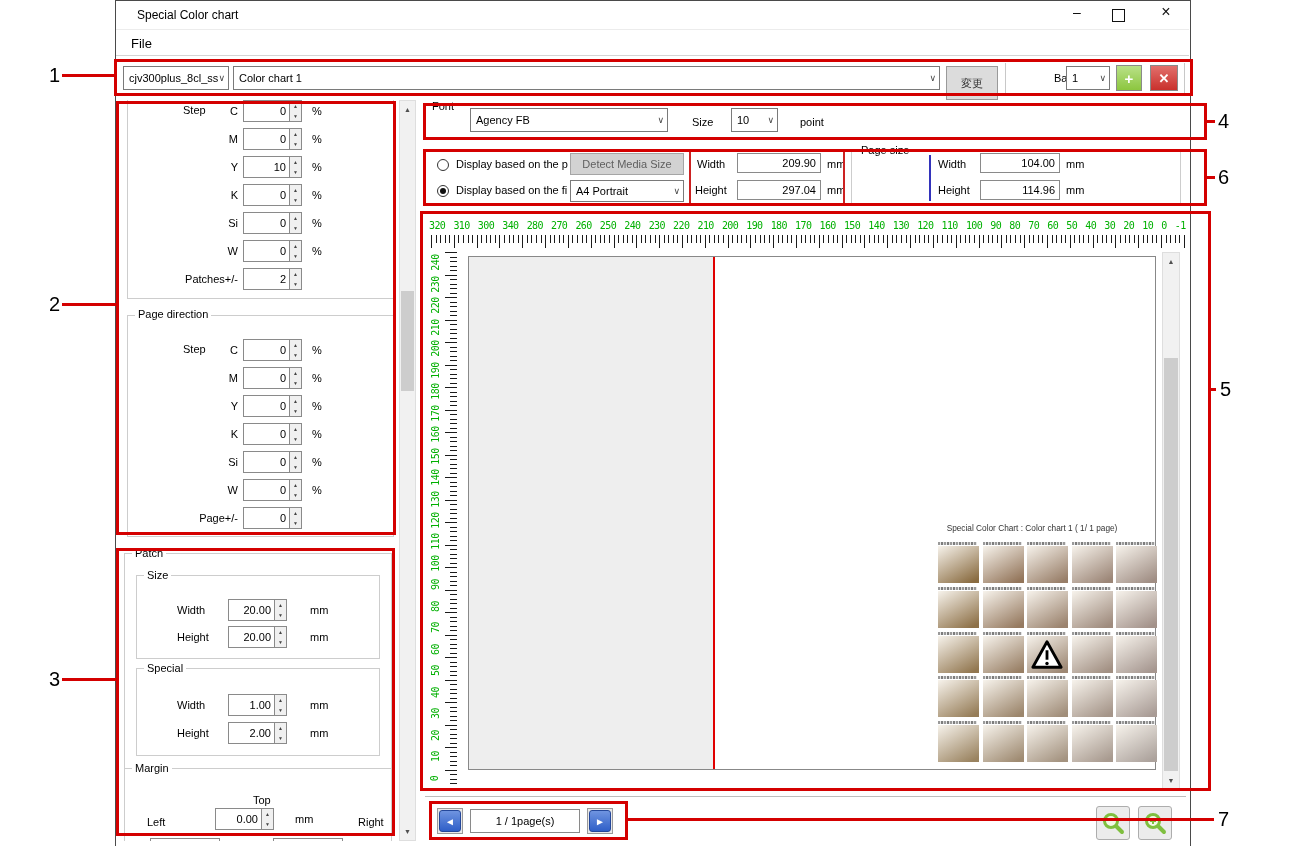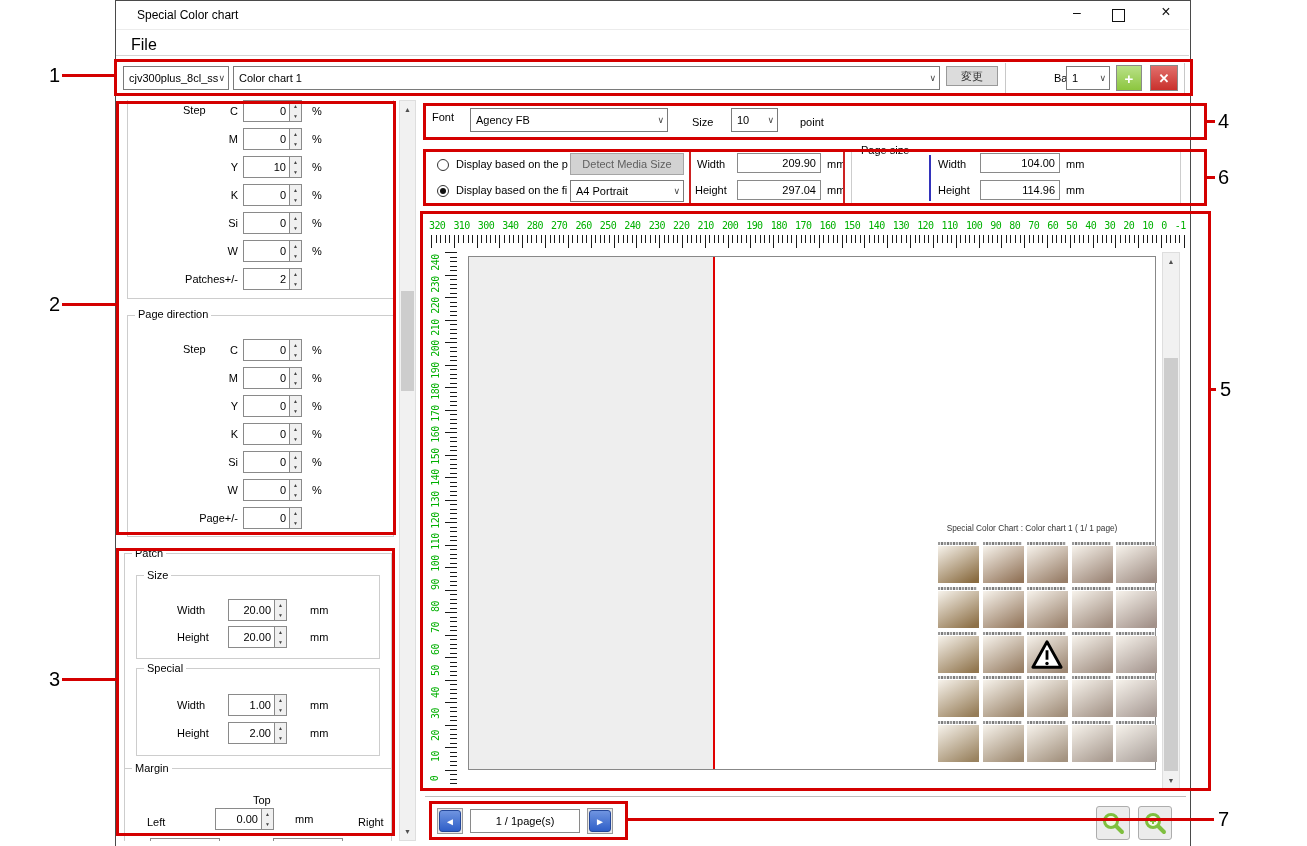--- a/index.html
+++ b/index.html
@@ -48,32 +48,32 @@
 <body>
 
 <div id="stage">
 
   <div class="win"></div>
   <div class="lbl" style="left:137px;top:8px;font-size:12px;">Special Color chart</div>
   <div class="abs" style="left:1060px;top:4px;width:34px;height:20px;text-align:center;font-size:14px;color:#111;">–</div>
   <div class="abs" style="left:1112px;top:9px;width:11px;height:11px;border:1px solid #111;"></div>
   <div class="abs" style="left:1156px;top:3px;width:20px;height:20px;text-align:center;font-size:16px;color:#111;">×</div>
   <div class="hline" style="left:116px;top:29px;width:1073px;background:#ececec;"></div>
-  <div class="lbl" style="left:131px;top:36px;font-size:16px;">File</div>
+  <div class="lbl" style="left:131px;top:36px;font-size:13px;">File</div>
   <div class="hline" style="left:116px;top:55px;width:1073px;"></div>
 
   <div class="combo" style="left:123px;top:66px;width:106px;height:24px;">
     <span>cjv300plus_8cl_ss</span>
     <span class="chev">∨</span>
   </div>
   <div class="combo" style="left:233px;top:66px;width:707px;height:24px;">
     <span>Color chart 1</span>
     <span class="chev">∨</span>
   </div>
-  <div class="btn" style="left:946px;top:66px;width:52px;height:20px;font-family:Liberation Mono, monospace;">変更</div>
+  <div class="btn" style="left:946px;top:66px;width:52px;height:34px;font-family:Liberation Mono, monospace;">変更</div>
   <div class="vline" style="left:1005px;top:63px;height:30px;"></div>
   <div class="lbl" style="left:1012px;top:72px;width:54px;overflow:hidden;padding-left:42px;">Base color</div>
   <div class="combo" style="left:1066px;top:66px;width:44px;height:24px;">
     <span>1</span>
     <span class="chev">∨</span>
   </div>
   <div class="btn" style="left:1116px;top:65px;width:26px;height:26px;background:linear-gradient(#b9e188,#8cc63f);border:1px solid #8a8a8a;color:#fff;font-size:15px;font-weight:bold;">
       <span>+</span>
     </div>
   <div class="btn" style="left:1150px;top:65px;width:28px;height:26px;background:linear-gradient(#e2706c,#c9302c);border:1px solid #8a8a8a;color:#fff;font-size:13px;font-weight:bold;">
@@ -309,21 +309,21 @@
     <div class="abs" style="left:30px;top:738px;width:68px;height:8px;border:1px solid #8a8a8a;border-bottom:none;background:#fff;"></div>
     <div class="abs" style="left:153px;top:738px;width:68px;height:8px;border:1px solid #8a8a8a;border-bottom:none;background:#fff;"></div>
   </div>
 
   <div class="sbar" style="left:399px;top:100px;width:17px;height:741px;">
     <div class="sbtn" style="top:0;height:17px;">▲</div>
     <div class="sthumb" style="top:190px;width:13px;height:100px;"></div>
     <div class="sbtn" style="bottom:0;height:17px;">▼</div>
   </div>
 
-  <div class="lbl" style="left:432px;top:111px;">Font</div>
+  <div class="lbl" style="left:432px;top:100px;">Font</div>
   <div class="combo" style="left:470px;top:108px;width:198px;height:24px;">
     <span>Agency FB</span>
     <span class="chev">∨</span>
   </div>
   <div class="lbl" style="left:692px;top:116px;">Size</div>
   <div class="combo" style="left:731px;top:108px;width:47px;height:24px;">
     <span>10</span>
     <span class="chev">∨</span>
   </div>
   <div class="lbl" style="left:800px;top:116px;">point</div>

